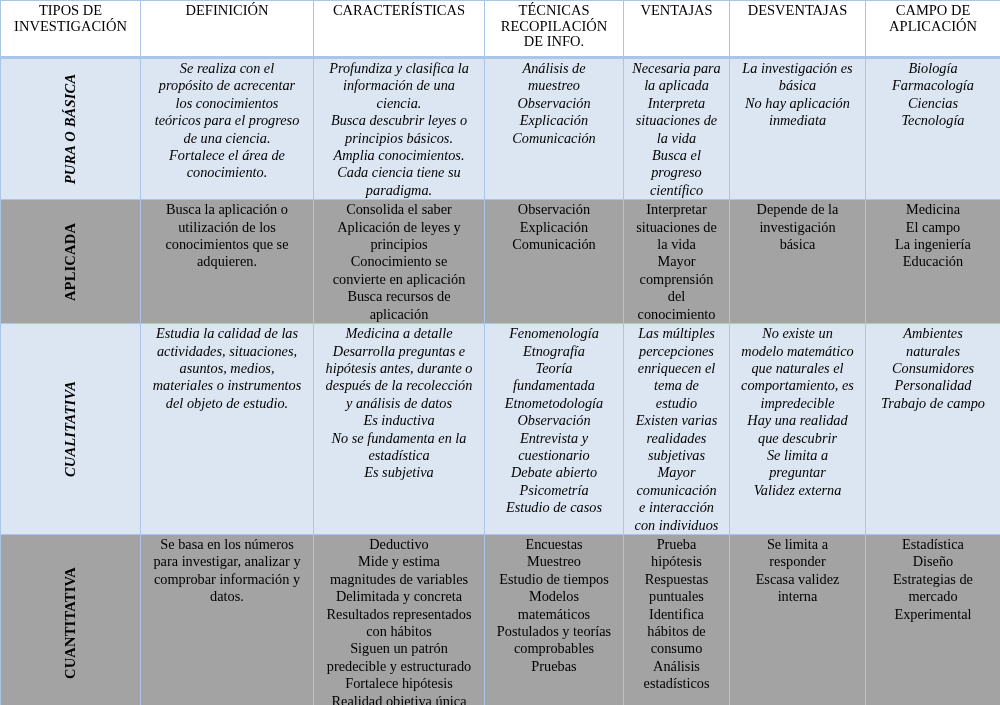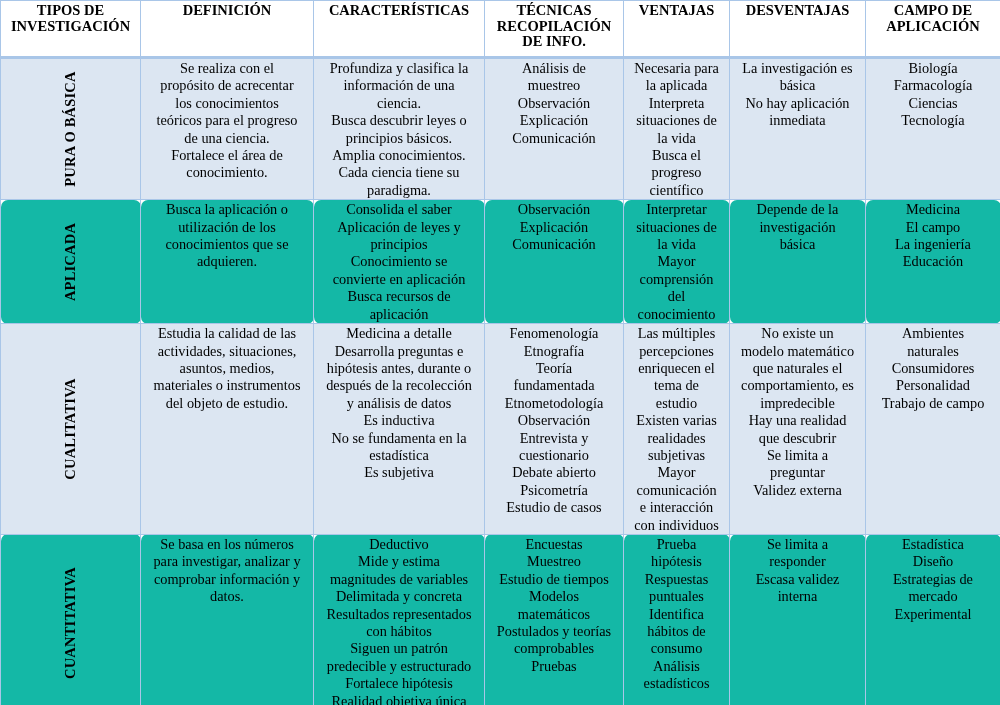--- a/index.html
+++ b/index.html
@@ -30,30 +30,30 @@
 
     th, td {
       border: 1px solid #a9c6e8;
       vertical-align: top;
       text-align: center;
       padding: 1px 4px 0 4px;
       font-size: 14.3px;
       line-height: 17.4px;
     }
     thead th {
-      font-weight: bold;
+      font-weight: normal;
       font-size: 14.5px;
       line-height: 15.5px;
       height: 53px;
       padding-top: 2px;
       background: #ffffff;
       border-bottom: 3px solid #a9c6e8;
     }
-    tbody tr.shaded td { background: #dce6f2; }
-    tbody tr.plain td { background: #14b8a6; border-radius: 7px; }
+    tbody tr.shaded td { background: #dce6f2; font-style: italic; }
+    tbody tr.plain td { background: #a3a3a3; }
 
     tr.row-pura { height: 140px; }
     tr.row-aplicada { height: 122px; }
     tr.row-cualitativa { height: 210px; }
     tr.row-cuantitativa { height: 177px; }
 
     td.type-cell {
       position: relative;
       padding: 0;
     }

